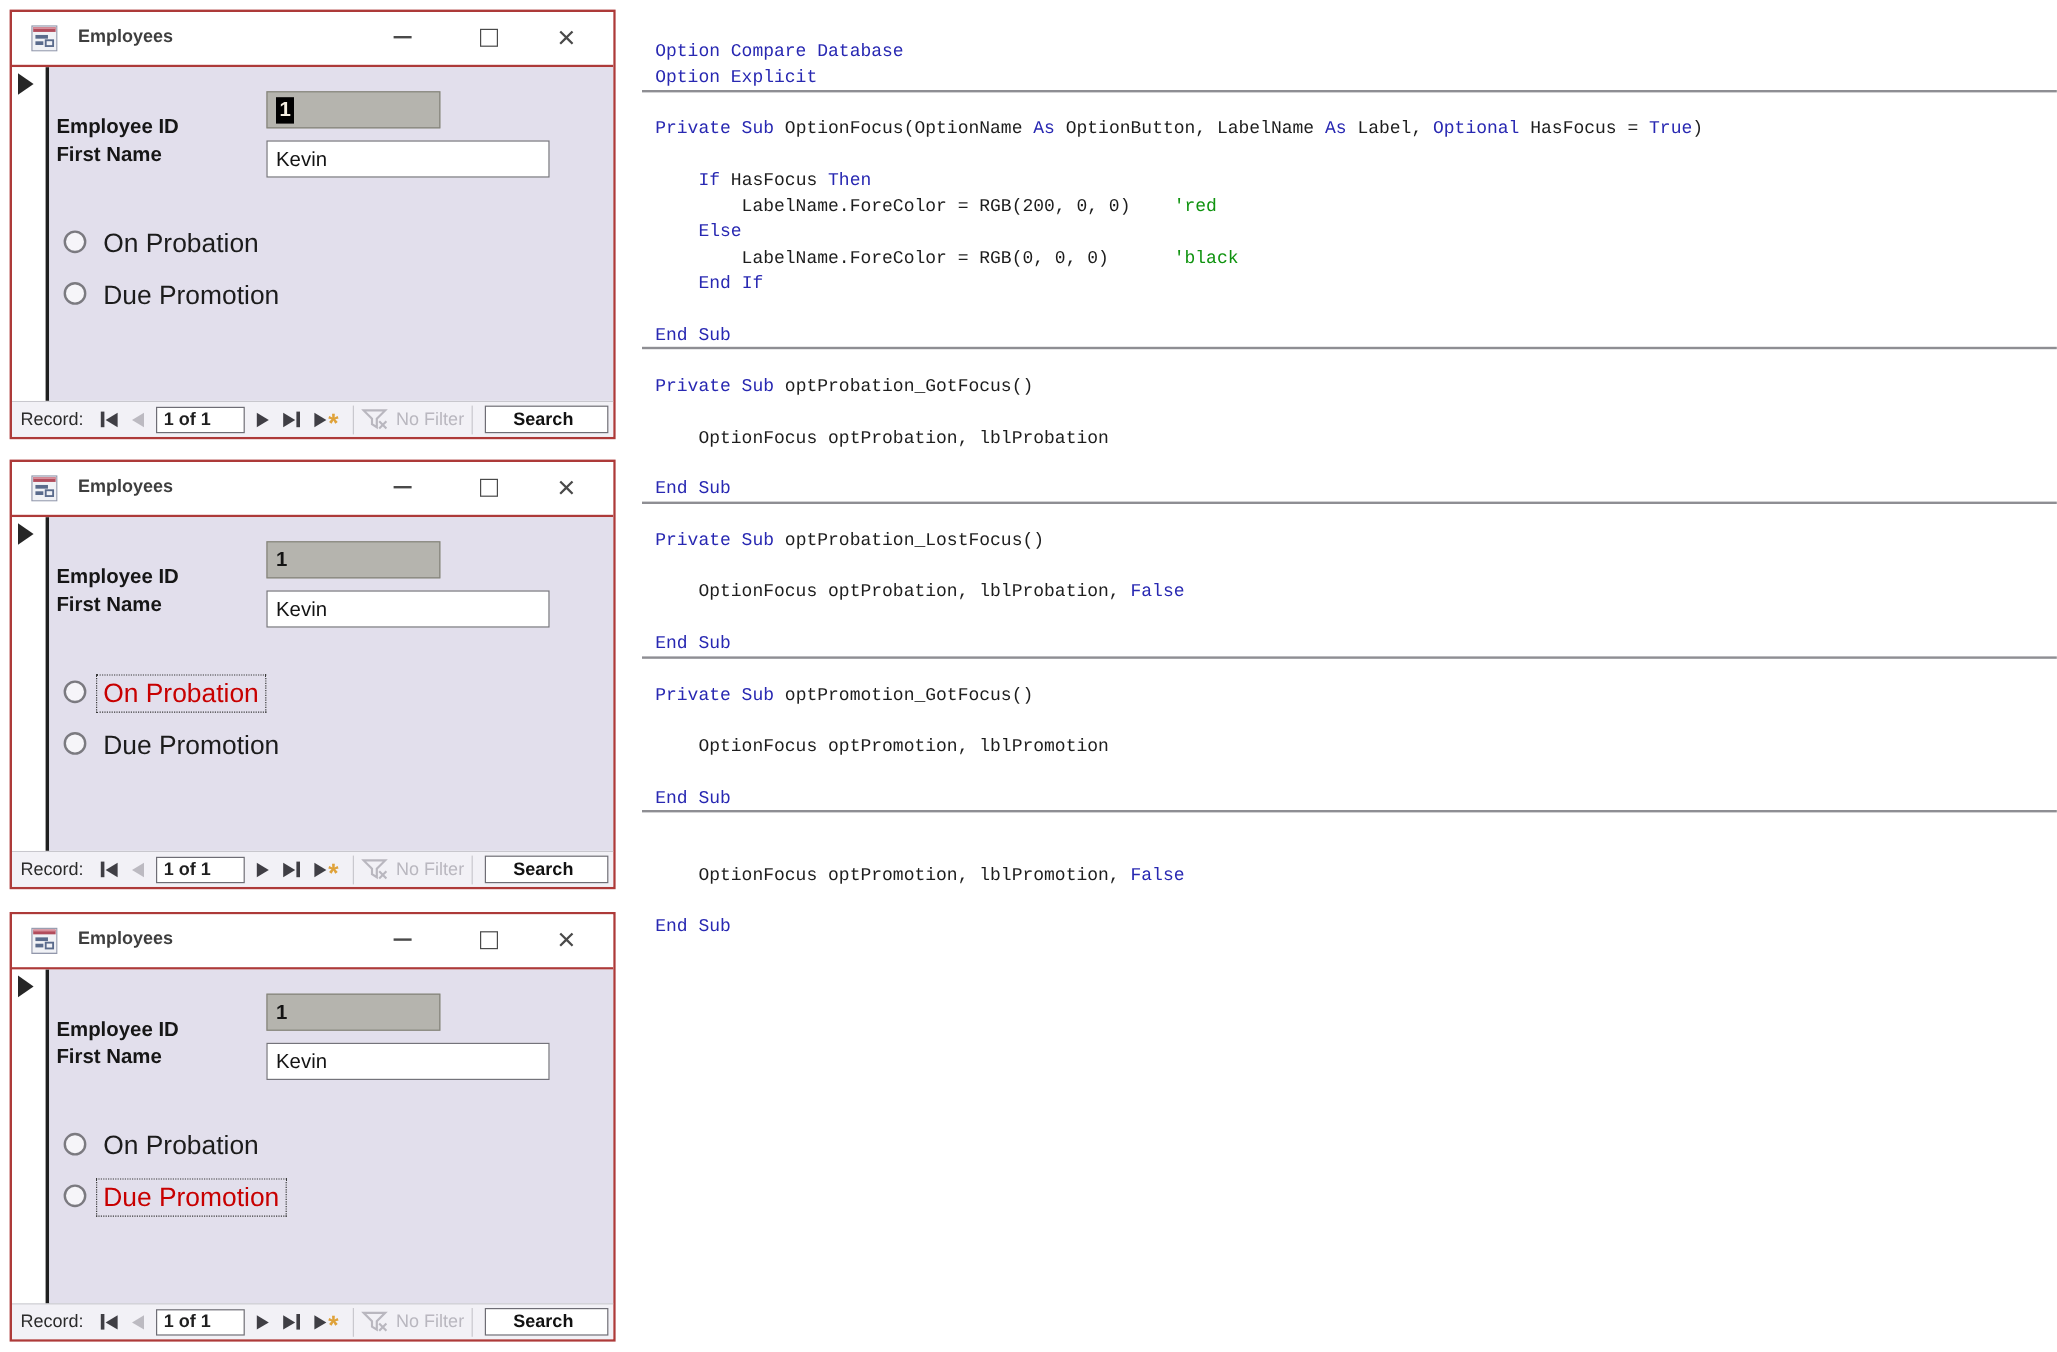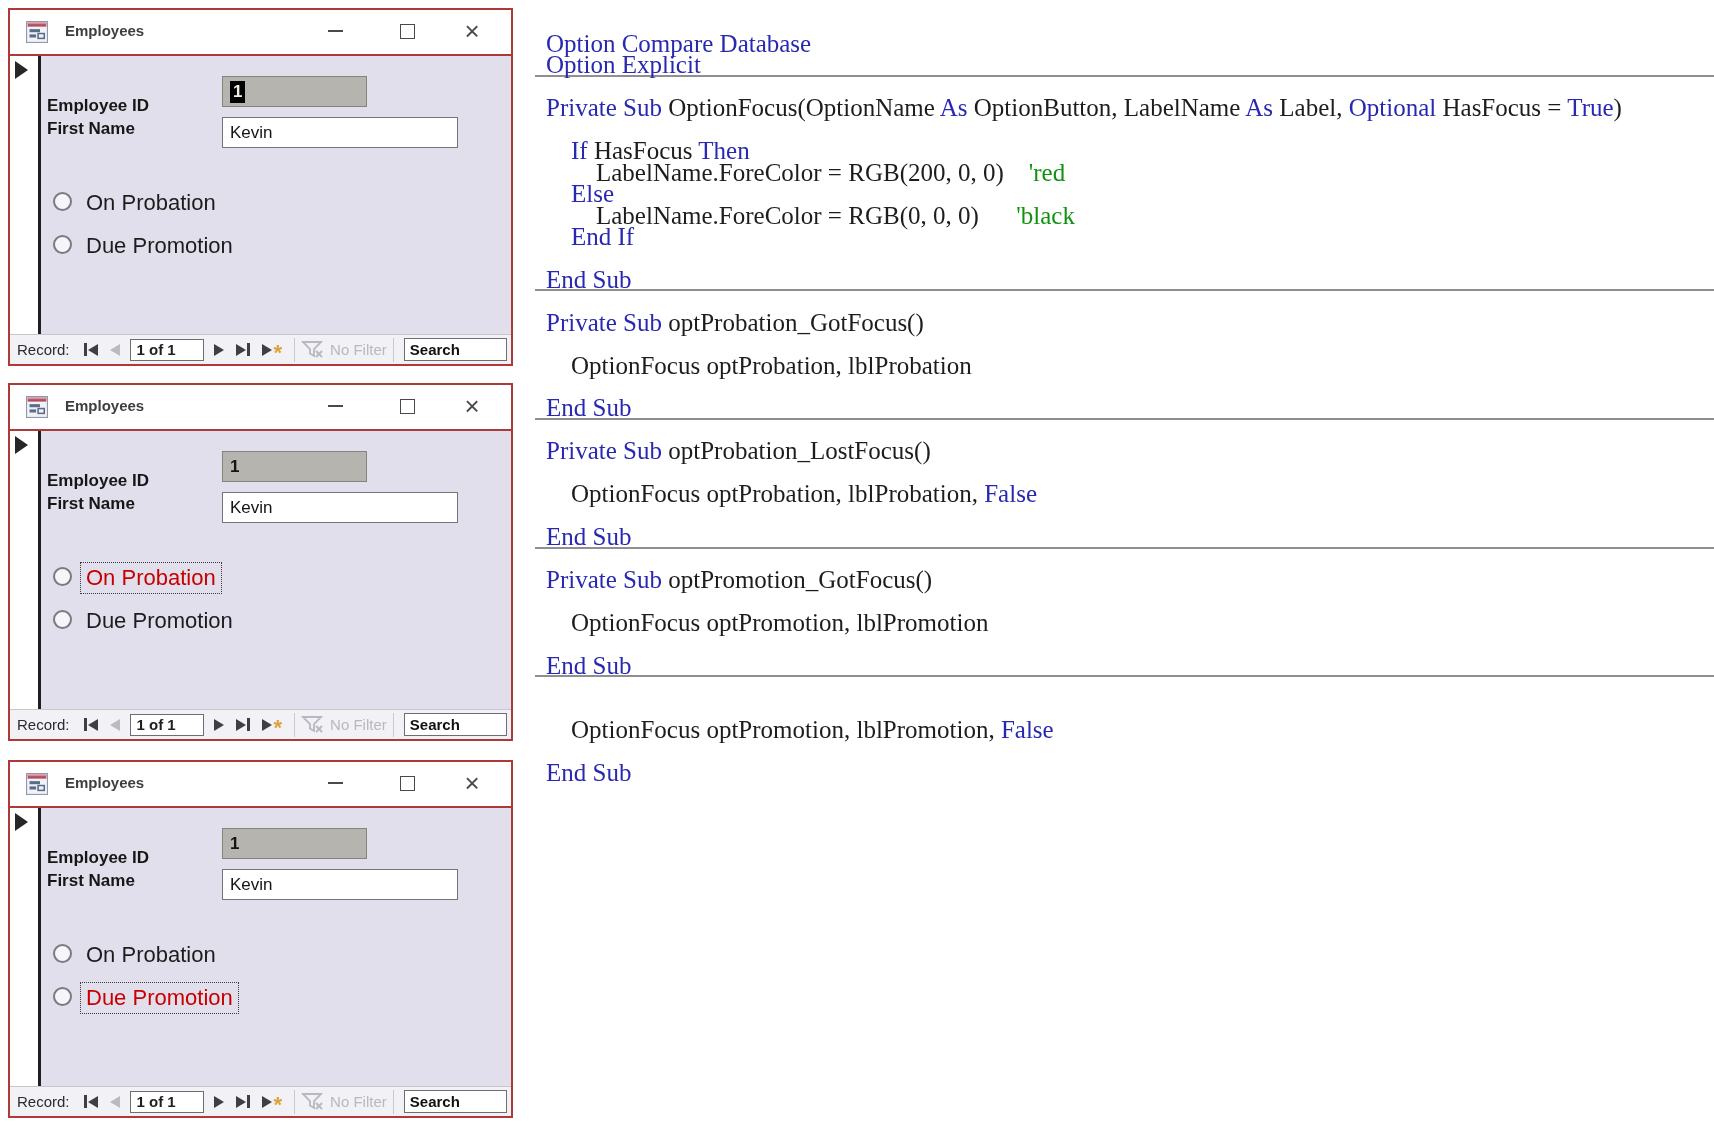--- a/index.html
+++ b/index.html
@@ -72,28 +72,28 @@
   .posbox{
     width:74px;height:22px;background:#ffffff;border:1px solid #6e6d75;
     display:flex;align-items:center;padding-left:6px;box-sizing:border-box;
     font-weight:600;color:#1f1f1f;margin:0 4px;
   }
   .star{color:#dfa23a;font-size:22px;font-weight:bold;line-height:10px;margin-left:1px;transform:translateY(3px);}
   .vsep{width:1px;height:24px;background:#c9c8ce;margin:0 6px;}
   .nofilter{display:flex;align-items:center;color:#b9b7bf;gap:5px;}
   .searchbox{
     flex:1;height:23px;background:#ffffff;border:1px solid #6e6d75;
-    display:flex;align-items:center;padding-left:5px;margin-left:4px;margin-right:4px;
+    display:flex;align-items:center;padding-left:23px;margin-left:4px;margin-right:4px;
     font-weight:600;color:#111111;box-sizing:border-box;
   }
   
   .code-pane{
     position:absolute;left:535px;top:33px;right:0;
-    font-family:Liberation Serif, serif;
-    font-size:25px;
+    font-family:Liberation Mono, monospace;
+    font-size:15px;
   }
   .cline{height:21.45px;line-height:21.45px;white-space:pre;padding-left:11px;}
   .c-k{color:#2828b2;}
   .c-n{color:#1d1d1d;}
   .c-c{color:#0f930f;}
   .csep{height:2px;background:#8e8e93;margin:-1px 0;}
 </style>
 </head>
 <body>
 

